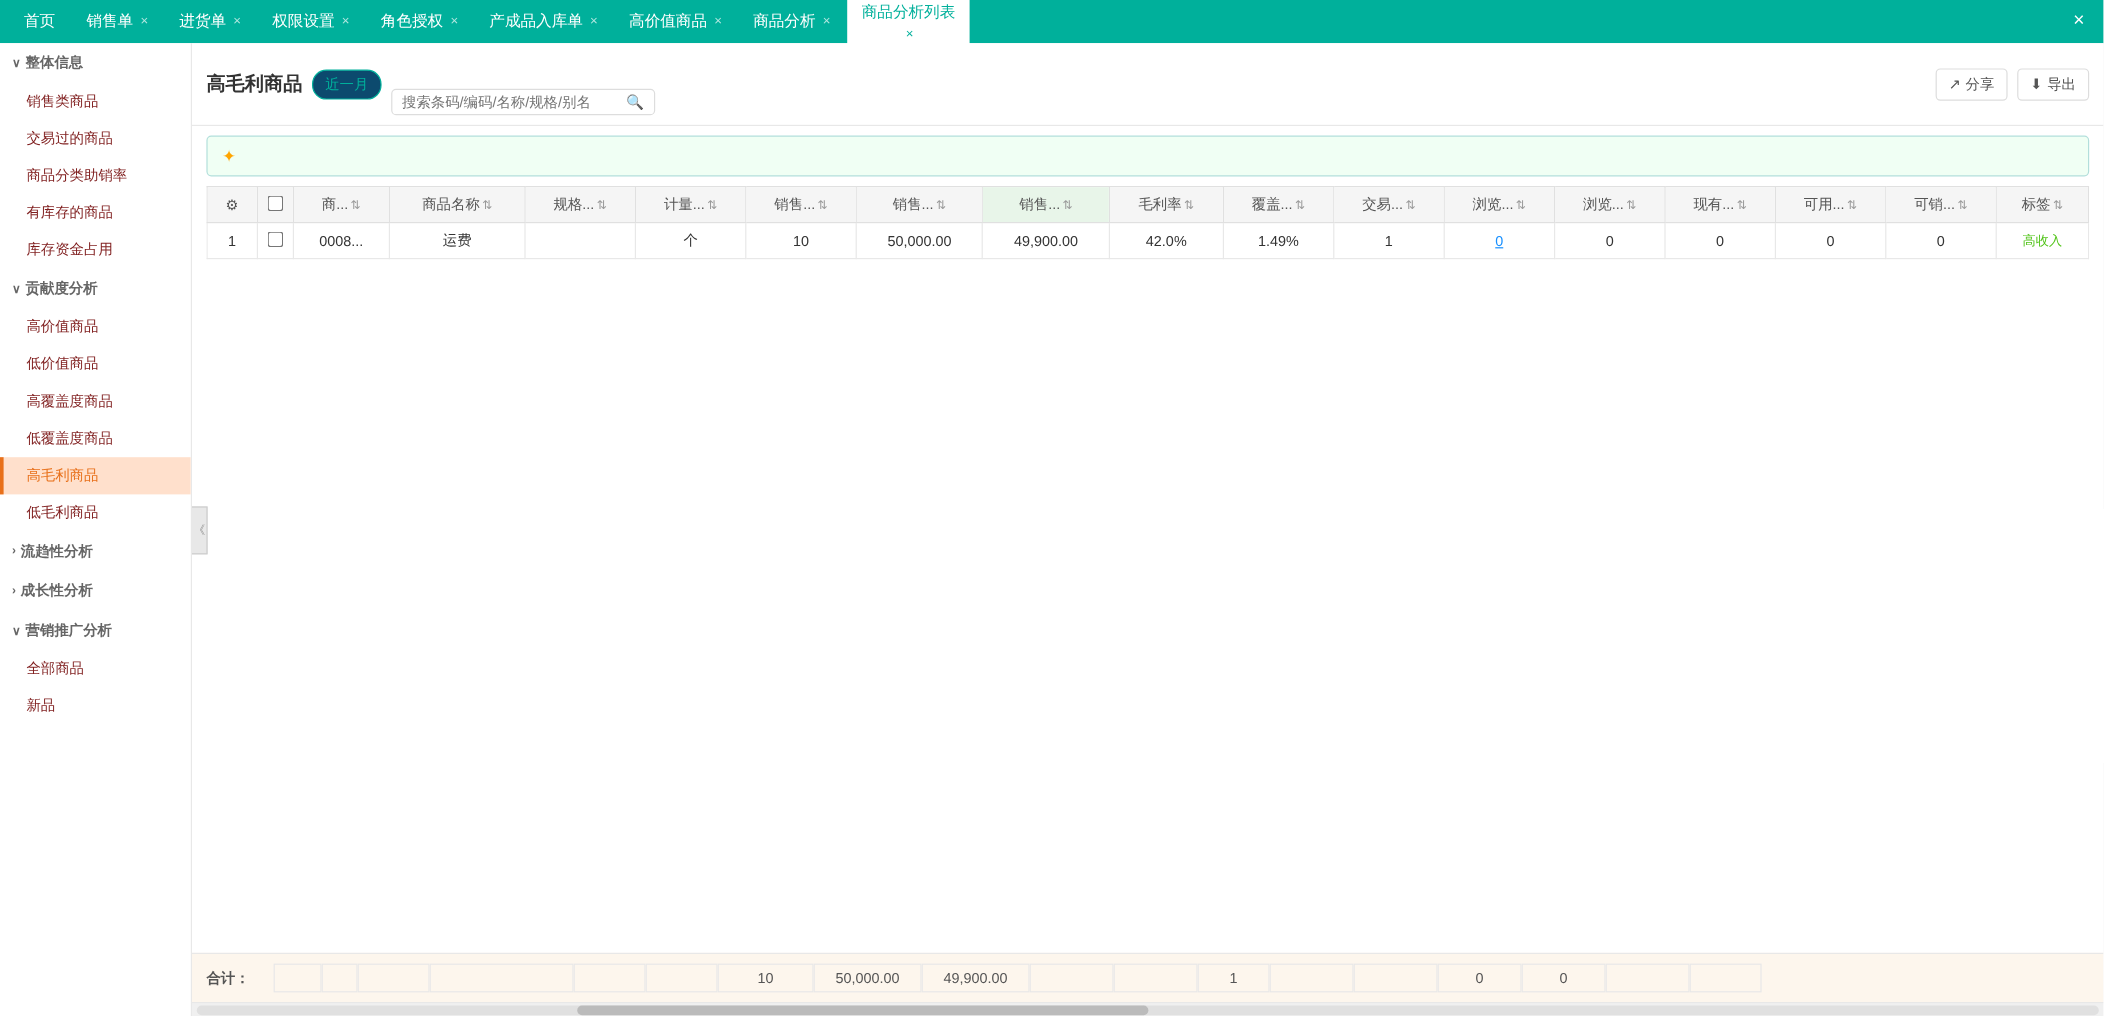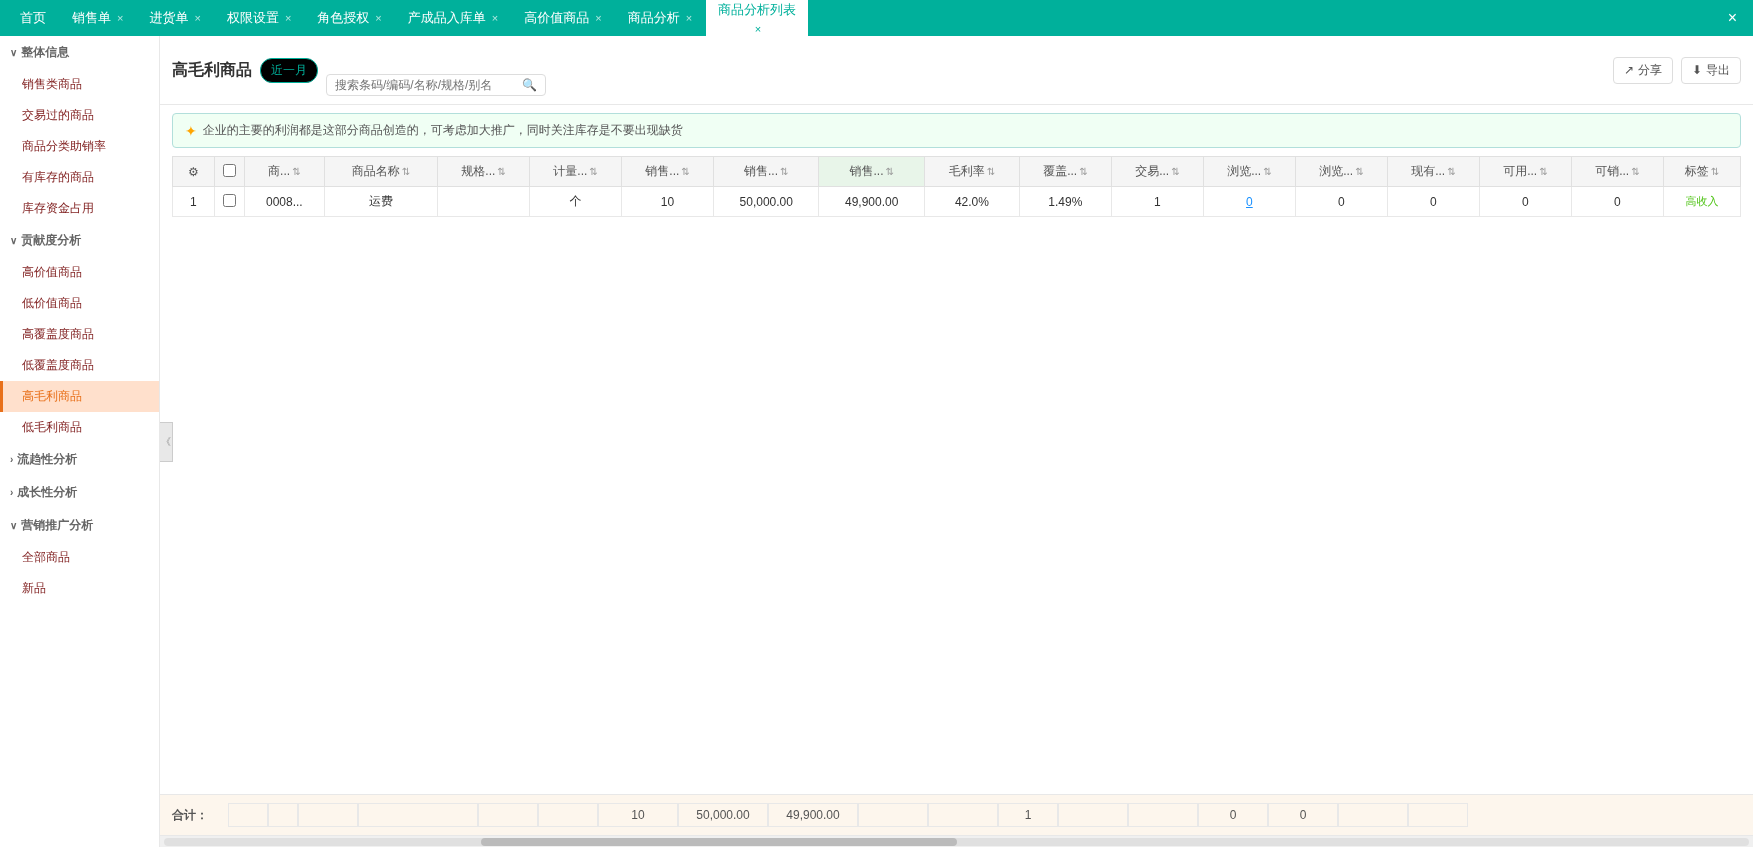--- a/index.html
+++ b/index.html
@@ -100,21 +100,21 @@
       padding: 8px 12px;
       border-bottom: 1px solid #e8e8e8;
       gap: 8px;
     }
     .content-title {
       font-size: 16px;
       font-weight: bold;
       color: #333;
     }
     .filter-btn {
-      background: #000000;
+      background: #0c4a6e;
       border: 1px solid #00b09b;
       color: #00b09b;
       padding: 3px 10px;
       border-radius: 12px;
       cursor: pointer;
       font-size: 12px;
     }
     .search-box {
       display: flex;
       align-items: center;
@@ -384,21 +384,20 @@
         </button>
         <button class="action-btn">
           <span>⬇</span>
           <span>导出</span>
         </button>
       </div>
     </div>
 
     <div class="info-banner">
       <span class="info-icon">✦</span>
-      <span>企业的主要的利润都是这部分商品创造的，可考虑加大推广，同时关注库存是不要出现缺货</span>
     </div>
 
     <div class="table-container">
       <table>
         <thead>
           <tr>
             <th>
               <div class="col-header">⚙</div>
             </th>
             <th class="checkbox-col">

